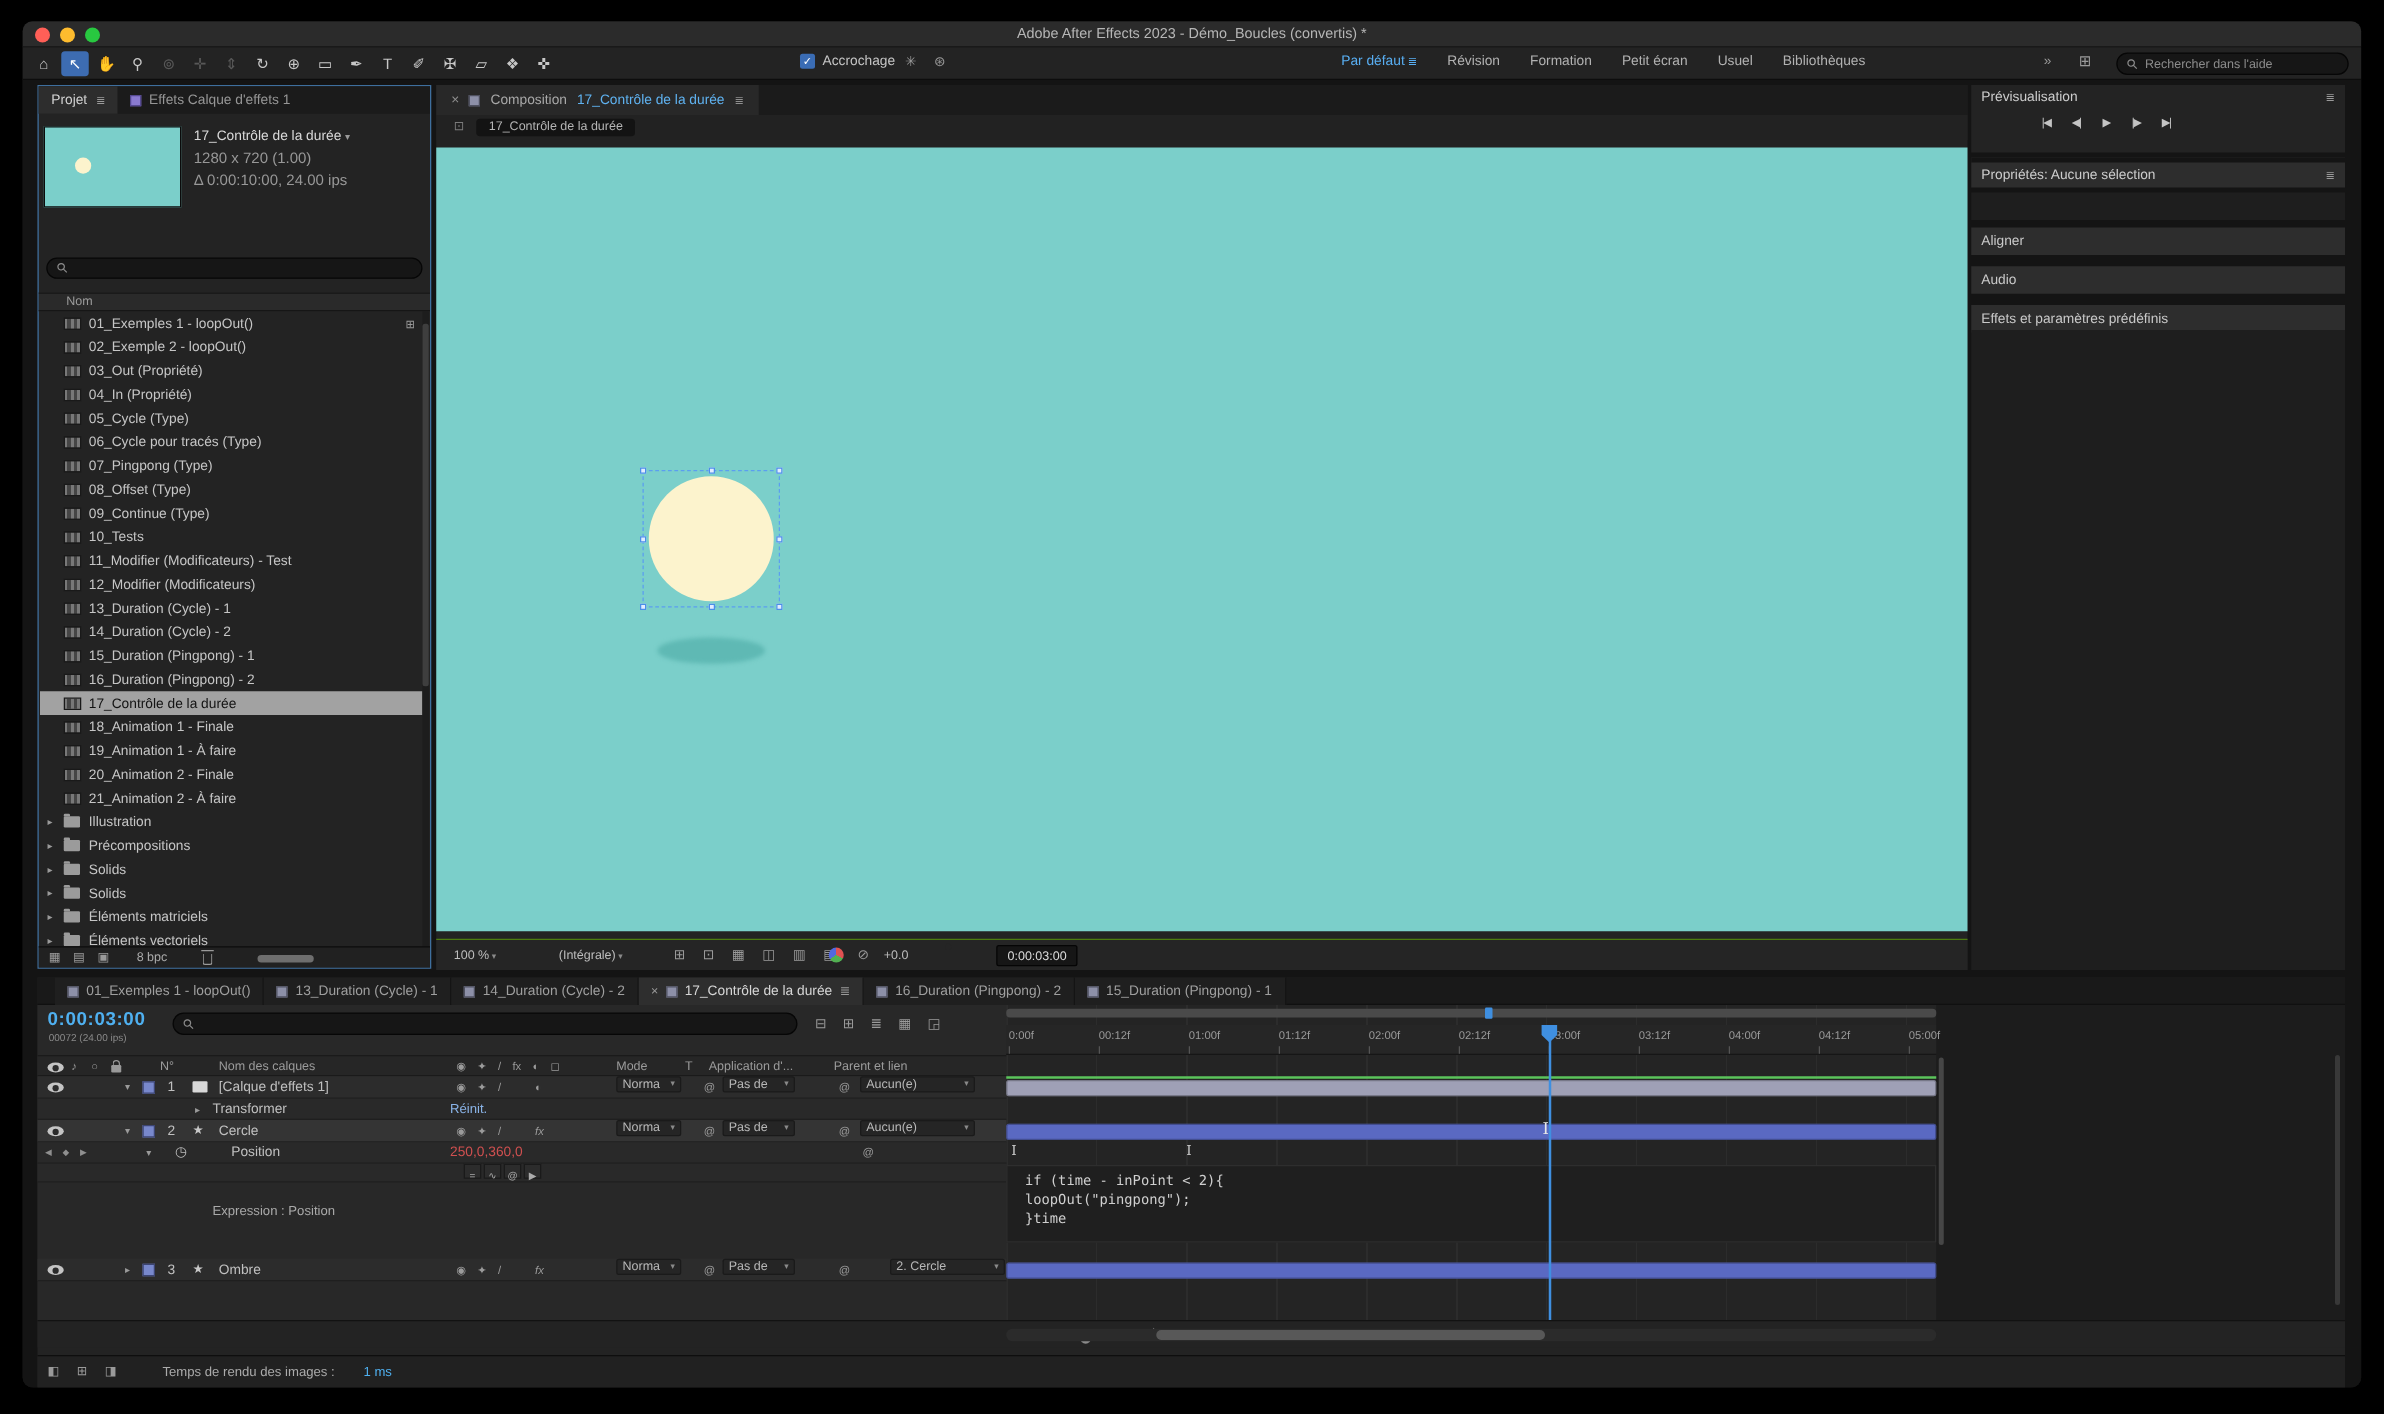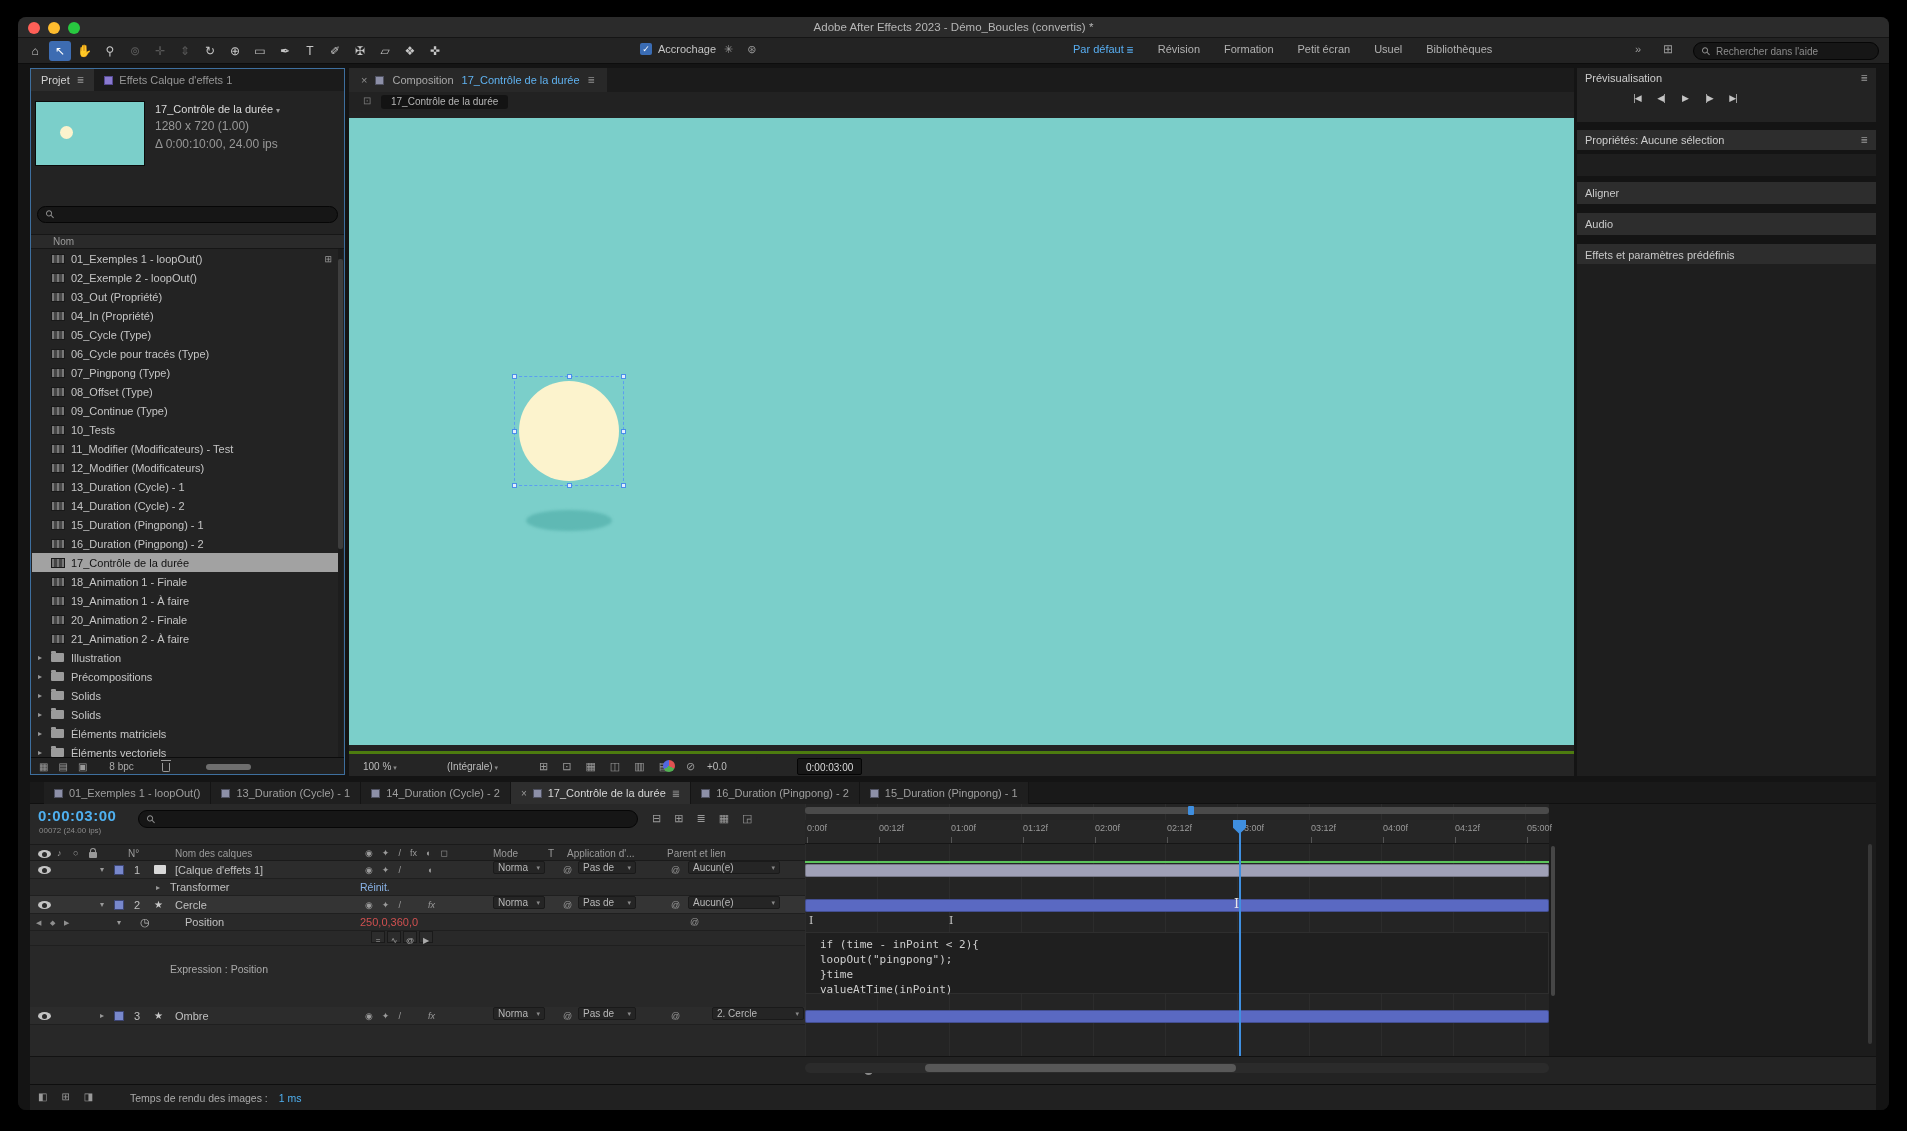--- a/index.html
+++ b/index.html
@@ -105,21 +105,21 @@
   .crumbpill { position:absolute; left:32px; top:3px; height:14px; background:#131313; border-radius:3px;
                padding:0 10px; font-size:10px; color:#b5b5b5; line-height:14px; }
   .canvas { position:absolute; left:0; top:50px; width:1225px; height:627px; overflow:hidden; }
   .shadow-el { position:absolute; left:177px; top:392px; width:86px; height:21px; border-radius:50%;
                filter:blur(1.5px); }
   .circle-el { position:absolute; left:170px; top:263px; width:100px; height:100px; border-radius:50%; }
   .selbox { position:absolute; left:165px; top:258px; width:110px; height:110px;
             border:1px dashed #5b9ef0; }
   .handle { position:absolute; width:5px; height:5px; background:#e2ecff; border:1px solid #4a8fe8; }
   .vfooter { position:absolute; left:0; bottom:0; width:100%; height:25px; background:#252525;
-             border-top:3px solid #4d7c0f; }
+             border-top:1px solid #4d7c0f; }
   .vfooter > * { position:absolute; top:0; line-height:25px; }
   .dd2 { font-size:10px; color:#bdbdbd; }
   .dd2::after { content:" ▾"; font-size:7px; color:#8a8a8a; }
   .vicons { display:flex; gap:14px; color:#9a9a9a; font-size:11px; }
   .rgbwheel { width:12px; height:12px; border-radius:50%; margin-top:6px;
               background:conic-gradient(#e05252 0 33%, #52b052 33% 66%, #5268e0 66% 100%); }
   .camico { width:14px; height:10px; background:#9a9a9a; border-radius:2px; position:relative; margin-top:8px; }
   .camico::after { content:""; position:absolute; left:4.5px; top:2.5px; width:5px; height:5px;
                    border-radius:50%; background:#252525; }
   .vtc { background:#161616; border:1px solid #050505; border-radius:2px; height:17px !important;
@@ -225,21 +225,21 @@
   .zoomout { position:absolute; left:780px; top:7px; font-size:6px; color:#9a9a9a; }
   .zoomtrack { position:absolute; left:794px; top:13px; width:88px; height:2px; background:#4c4c4c; }
   .zoomthumb { position:absolute; left:834px; top:9px; width:9px; height:9px; border-radius:50%; background:#8a8a8a; }
   .zoomin { position:absolute; left:888px; top:3px; font-size:10px; color:#9a9a9a; }
   .hscrolltrack { position:absolute; left:775px; top:6px; width:744px; height:10px; background:#2b2b2b; border-radius:5px; }
   .hscrollthumb { position:absolute; left:120px; top:1px; width:311px; height:8px; background:#585858; border-radius:4px; }
 
   .tl-status { position:absolute; left:0; top:302px; width:1846px; height:26px; background:#212121;
                border-top:1px solid #0e0e0e; }
   .st-icons { position:absolute; left:8px; top:6px; display:flex; gap:14px; color:#9a9a9a; font-size:10px; }
-  .st-text { position:absolute; left:100px; top:7px; display:flex; gap:11px; font-size:10.5px; }
+  .st-text { position:absolute; left:100px; top:7px; display:flex; gap:23px; font-size:10.5px; }
   .st-text .lbl { color:#ababab; }
   .st-text .val { color:#4fb0f0; }
 </style>
 </head>
 <body>
 
 <div class="window">
 
   <div class="titlebar">
     <div class="lights">
@@ -873,21 +873,20 @@
 
       <div class="bar" style="top:82px;background:#9fa0b6;"></div>
       <div class="bar" style="top:117px;background:#5a69c2;"></div>
       <span class="exmark" style="left:779px;top:132px;">I</span>
       <span class="exmark" style="left:919px;top:132px;">I</span>
       <div class="exprfield">
 
       <div>if (time - inPoint &lt; 2){</div>
           <div>loopOut("pingpong");</div>
           <div>}time</div>
-          <div>valueAtTime(inPoint)</div>
         </div>
       <div class="bar" style="top:228px;background:#5a69c2;"></div>
 
       <div class="playline"></div>
       <div class="playhead"></div>
       <span class="ibeam">I</span>
       <div class="vscroll"></div>
       <div class="vscroll2"></div>
 
       <div class="tl-bottom">

